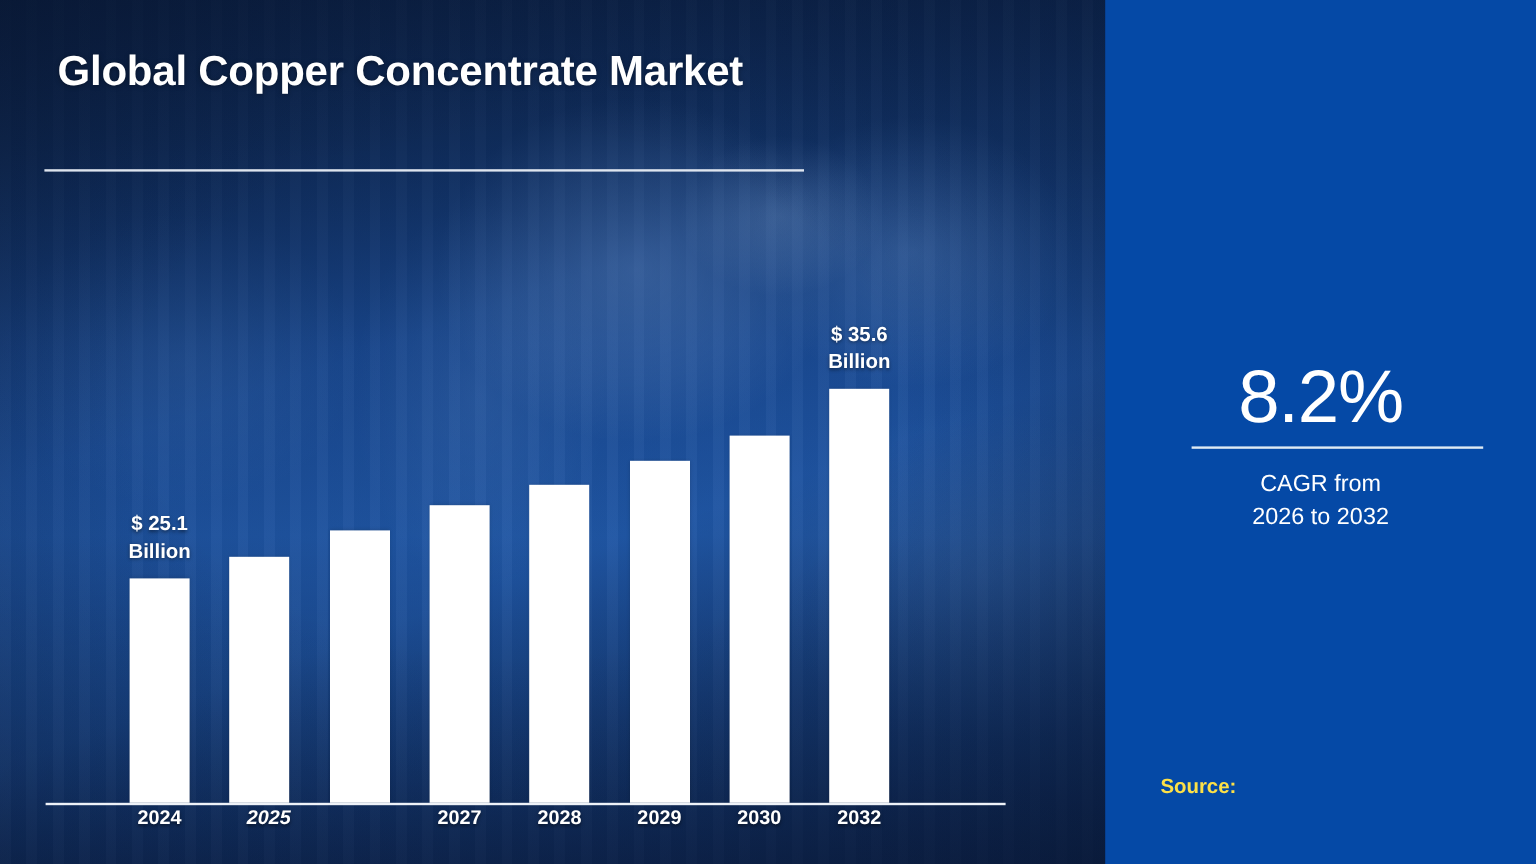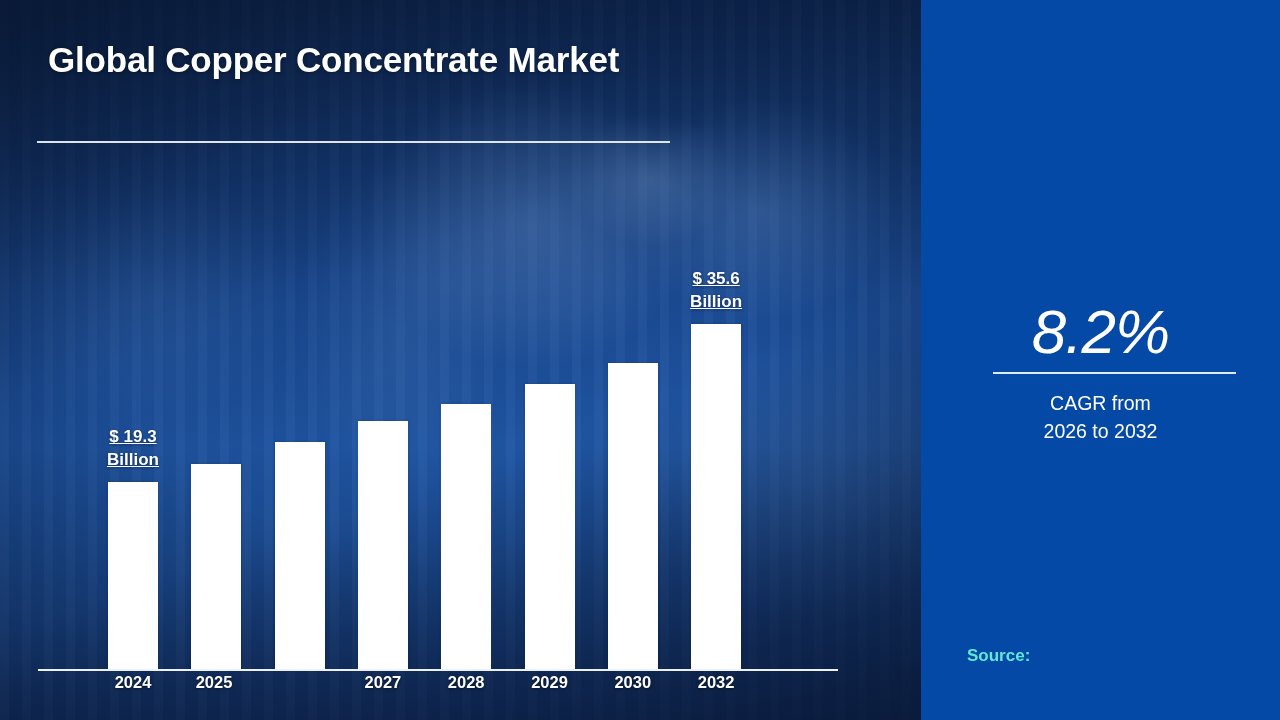--- a/index.html
+++ b/index.html
@@ -63,21 +63,20 @@
   }
   .bar {
     position:absolute; bottom:51px; width:50px;
     background:#ffffff;
     box-shadow:0 0 3px rgba(0,0,0,0.18);
   }
   .bar-value {
     position:absolute; width:120px; text-align:center;
     color:#ffffff; font-size:17px; font-weight:bold; line-height:1.33;
     text-shadow:0 1px 3px rgba(0,0,0,0.45);
-    text-decoration:underline;
   }
   .tick-label {
     position:absolute; top:673px; width:90px; text-align:center;
     color:#ffffff; font-size:16.5px; font-weight:bold;
     text-shadow:0 1px 3px rgba(0,0,0,0.5);
   }
 
   
   #brand-panel {
     position:absolute; left:921px; top:0; width:359px; height:720px;
@@ -92,34 +91,34 @@
     position:relative; color:#ffffff; font-weight:bold;
     font-size:20.5px; line-height:1.32; letter-spacing:2.6px;
   }
   #logo-reg {
     position:absolute; right:-14px; top:-5px;
     font-size:10px; letter-spacing:0; font-weight:bold;
   }
 
   #cagr-value {
     position:absolute; left:0; top:296px; width:359px; text-align:center;
-    color:#ffffff; font-size:62px; font-weight:normal; letter-spacing:-1px;font-style:italic;
+    color:#ffffff; font-size:62px; font-weight:normal; letter-spacing:-1px;
   }
   #cagr-rule {
     position:absolute; left:72px; top:372px; width:243px; height:2px;
     background:#dfeaf3;
   }
   #cagr-caption {
     position:absolute; left:0; top:390px; width:359px; text-align:center;
     color:#ffffff; font-size:19.5px; font-weight:normal; line-height:1.42;
   }
 
   #source-block {
     position:absolute; left:46px; top:644px; width:300px;
-    color:#5eead4; font-size:17px; font-weight:bold; line-height:1.45;
+    color:#fde047; font-size:17px; font-weight:bold; line-height:1.45;
   }
 </style>
 </head>
 <body>
 
 <div id="root">
 
   <section id="chart-panel">
     <div class="bg-photo"></div>
     <div class="bg-tint"></div>
@@ -134,32 +133,32 @@
           <div class="bar" style="left: 191.3px; height: 205.305px;"></div>
           <div class="bar" style="left: 274.6px; height: 226.611px;"></div>
           <div class="bar" style="left: 357.9px; height: 247.916px;"></div>
           <div class="bar" style="left: 441.2px; height: 265.347px;"></div>
           <div class="bar" style="left: 524.5px; height: 284.716px;"></div>
           <div class="bar" style="left: 607.8px; height: 306.021px;"></div>
           <div class="bar" style="left: 691.1px; height: 344.758px;"></div>
         </div>
       <div id="value-labels">
           <div class="bar-value" style="left: 73px; top: 426.095px;">
-            <div>$ 19.3</div>
+            <div>$ 25.1</div>
             <div>Billion</div>
           </div>
           <div class="bar-value" style="left: 656.1px; top: 268.242px;">
             <div>$ 35.6</div>
             <div>Billion</div>
           </div>
         </div>
       <div id="axis-line"></div>
       <div id="tick-labels">
           <div class="tick-label" style="left: 88px;">2024</div>
-          <div class="tick-label" style="left: 169px;">2025</div>
+          <div class="tick-label" style="left: 179px; font-style: italic;">2025</div>
           <div class="tick-label" style="left: 254.6px; margin-top: 46px;">2026</div>
           <div class="tick-label" style="left: 337.9px;">2027</div>
           <div class="tick-label" style="left: 421.2px;">2028</div>
           <div class="tick-label" style="left: 504.5px;">2029</div>
           <div class="tick-label" style="left: 587.8px;">2030</div>
           <div class="tick-label" style="left: 671.1px;">2032</div>
         </div>
     </div>
   </section>
 

